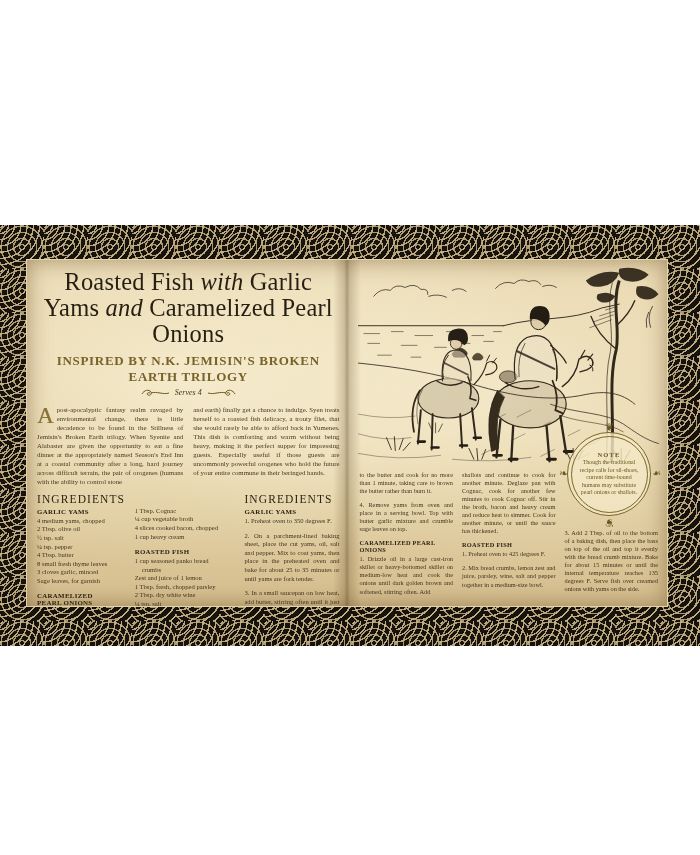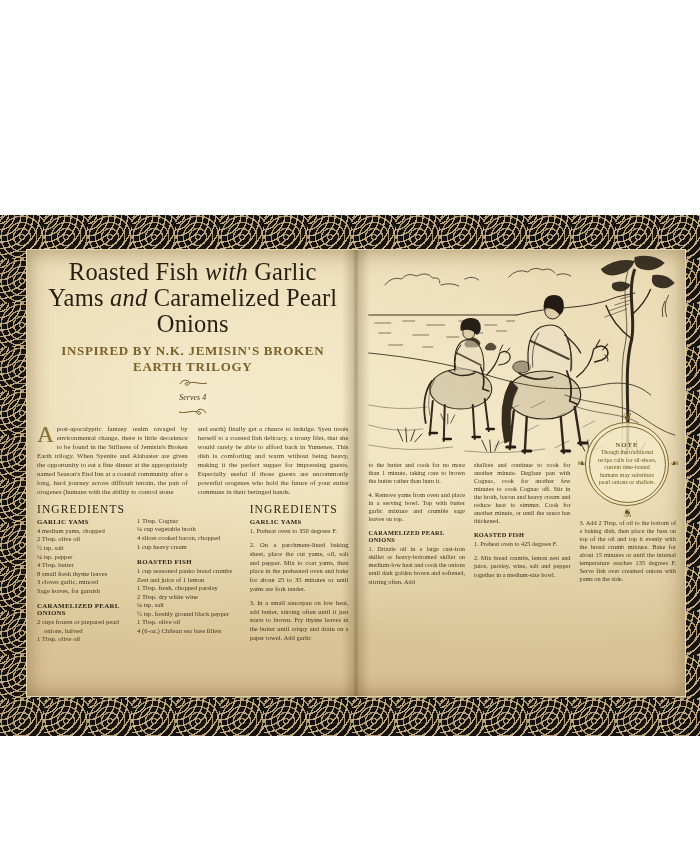--- a/index.html
+++ b/index.html
@@ -1,22 +1,22 @@
 <!DOCTYPE html>
 <html><head>
 <meta charset="utf-8">
 <style>
   html,body{margin:0;padding:0;background:#ffffff;}
   body{width:700px;height:855px;font-family:"Liberation Serif",serif;}
   .canvas{position:relative;width:700px;height:855px;background:#ffffff;overflow:hidden;}
 
   
   .book{
-    position:absolute;left:0;top:215px;width:700px;height:521px;box-sizing:border-box;
-    padding:34px 14px 39px 26px;
+    position:absolute;left:0;top:225px;width:700px;height:421px;box-sizing:border-box;
+    padding:34px 32px 39px 26px;
     background-color:#16120e;
     background-image:
       repeating-radial-gradient(circle at 0 0, rgba(199,176,131,0) 0 1.6px, rgba(199,176,131,0.95) 1.6px 3px, rgba(199,176,131,0) 3px 6.2px),
       repeating-radial-gradient(circle at 22px 22px, rgba(199,176,131,0) 0 1.6px, rgba(199,176,131,0.85) 1.6px 3px, rgba(199,176,131,0) 3px 6.2px);
     background-size:44px 44px;
   }
 
   
   .pages{
     position:relative;width:100%;height:100%;display:flex;
@@ -33,21 +33,21 @@
   .page{flex:1;position:relative;box-sizing:border-box;overflow:hidden;color:#41351f;}
   .page.left{padding:9px 9px 4px 10px;}
   .page.right{padding:5px 7px 4px 9px;}
 
   
   .title{max-width:300px;margin:0 auto;text-align:center;font-size:24.5px;line-height:1.07;
     color:#261f12;font-weight:400;letter-spacing:0.2px;}
   .title i{font-style:italic;}
   .subtitle{margin-top:5px;text-align:center;font-size:13px;font-weight:700;letter-spacing:0.7px;
     color:#79622a;}
-  .serves-row{margin-top:3px;display:flex;align-items:center;justify-content:center;gap:5px;flex-direction:column;}
+  .serves-row{margin-top:3px;display:flex;align-items:center;justify-content:center;gap:5px;}
   .serves{font-style:italic;font-size:8px;color:#4a3c1d;}
   .flourish{width:30px;height:10px;}
   .flourish.flip{transform:scaleX(-1);}
 
   .intro{display:flex;gap:10px;margin-top:7px;}
   .intro .col{flex:1;font-size:6.8px;line-height:1.33;text-align:justify;color:#463922;}
   .dropcap{float:left;font-size:23px;line-height:19px;color:#8a7334;margin:1px 3px 0 0;
     text-shadow:0.4px 0.4px 0 rgba(60,40,5,0.45);}
 
   .cols3{display:flex;gap:16px;margin-top:7px;}

